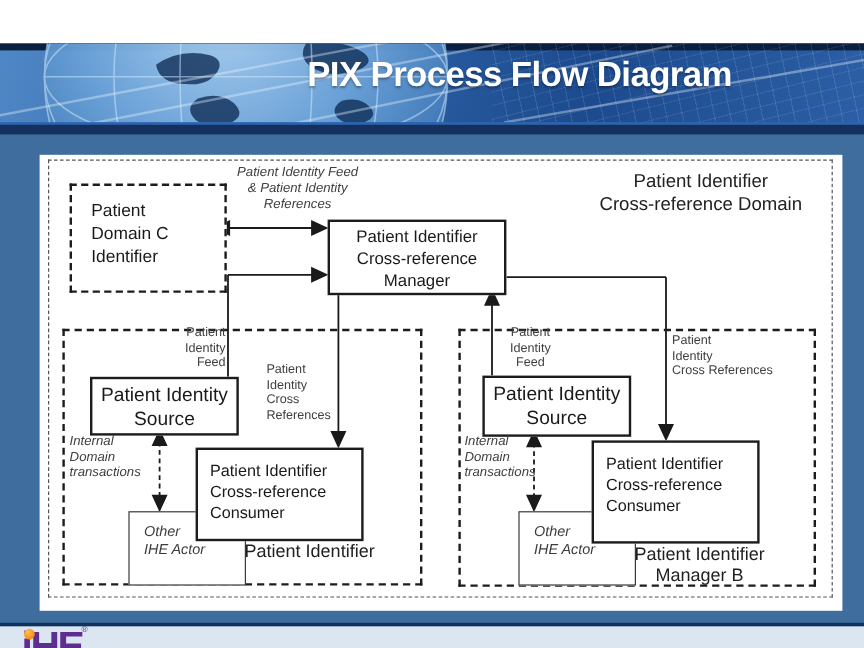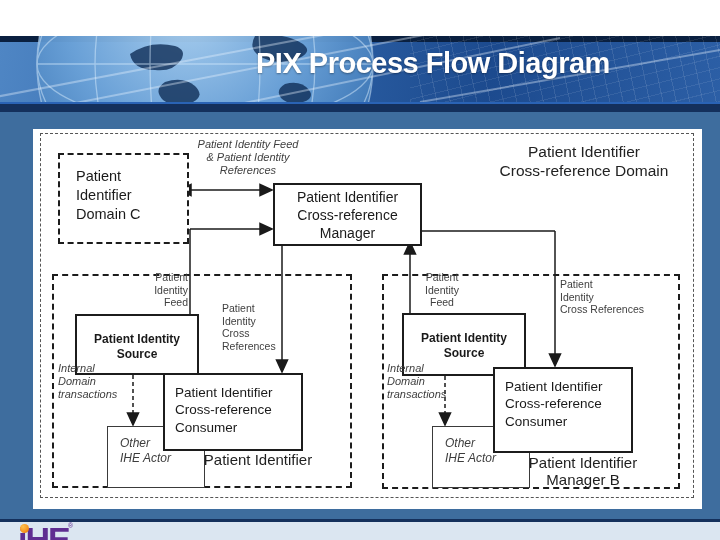--- a/index.html
+++ b/index.html
@@ -26,21 +26,21 @@
   .panel svg.wires{position:absolute;left:0;top:0;z-index:1;}
   .dashed-region{position:absolute;border:2px dashed #1c1c1c;z-index:1;background:transparent;}
   .region-a{left:19px;top:145px;width:296px;height:210px;}
   .region-b{left:349px;top:145px;width:294px;height:211px;}
   .node{position:absolute;background:#fff;border:2px solid #1c1c1c;z-index:2;
         font-size:13.5px;line-height:1.28;}
   .node.center{text-align:center;}
   .node-domain-c{left:25px;top:24px;width:111px;height:75px;border-style:dashed;
         font-size:14.5px;line-height:1.32;padding:12px 0 0 16px;}
   .node-manager{left:240px;top:54px;width:145px;height:55px;padding-top:4px;font-size:14px;}
-  .node-source{width:120px;height:41px;padding-top:16px;font-size:12px;font-weight:bold;}
+  .node-source{width:120px;height:41px;padding-top:4px;font-size:16px;}
   .node-source-a{left:42px;top:185px;}
   .node-source-b{left:369px;top:184px;height:43px;}
   .node-consumer{width:126px;padding:9px 0 0 10px;z-index:4;}
   .node-consumer-a{left:130px;top:244px;height:65px;}
   .node-consumer-b{left:460px;top:238px;height:73px;}
   .node-other{width:84px;height:51px;border-width:1px;border-color:#3a3a3a;z-index:3;
         font-style:italic;font-size:12px;color:#3c3c3c;padding:9px 0 0 12px;}
   .node-other-a{left:74px;top:297px;}
   .node-other-b{left:399px;top:297px;}
   .lbl{position:absolute;color:#3f3f3f;font-size:10.5px;line-height:1.2;z-index:5;}
@@ -147,22 +147,22 @@
       </g>
     </svg>
 
     <div class="lbl-title" style="left:436px;top:13px;width:230px;">
       <div>Patient Identifier</div>
       <div>Cross-reference Domain</div>
     </div>
 
     <div class="node node-domain-c">
       <div>Patient</div>
+      <div>Domain C</div>
       <div>Identifier</div>
-      <div>Domain C</div>
     </div>
 
     <div class="lbl ital" style="left:150px;top:9px;width:130px;text-align:center;">
       <div>Patient Identity Feed</div>
       <div>&amp; Patient Identity</div>
       <div>References</div>
     </div>
 
     <div class="node center node-manager">
       <div>Patient Identifier</div>

